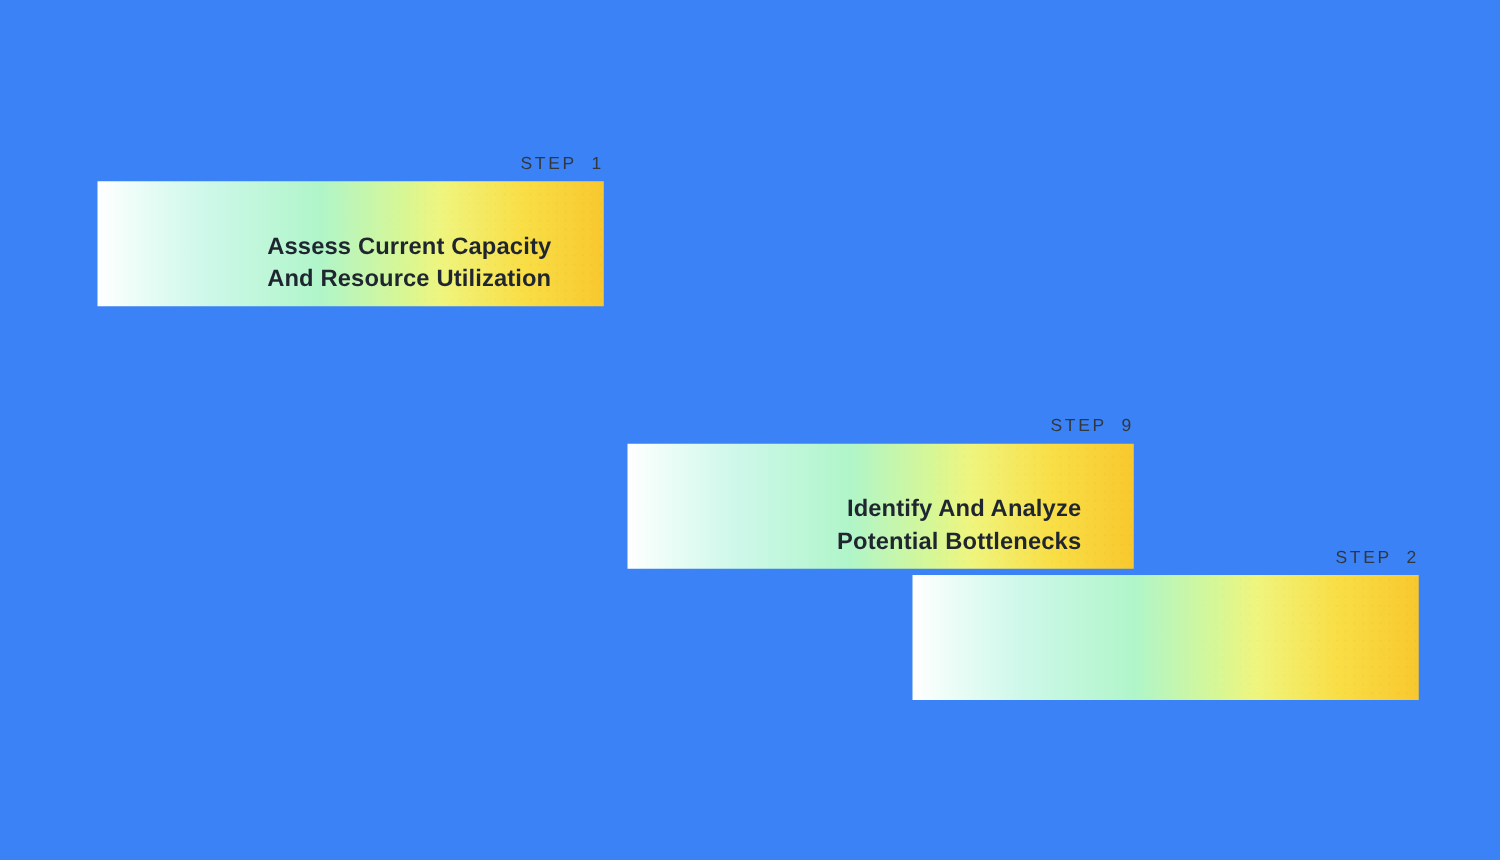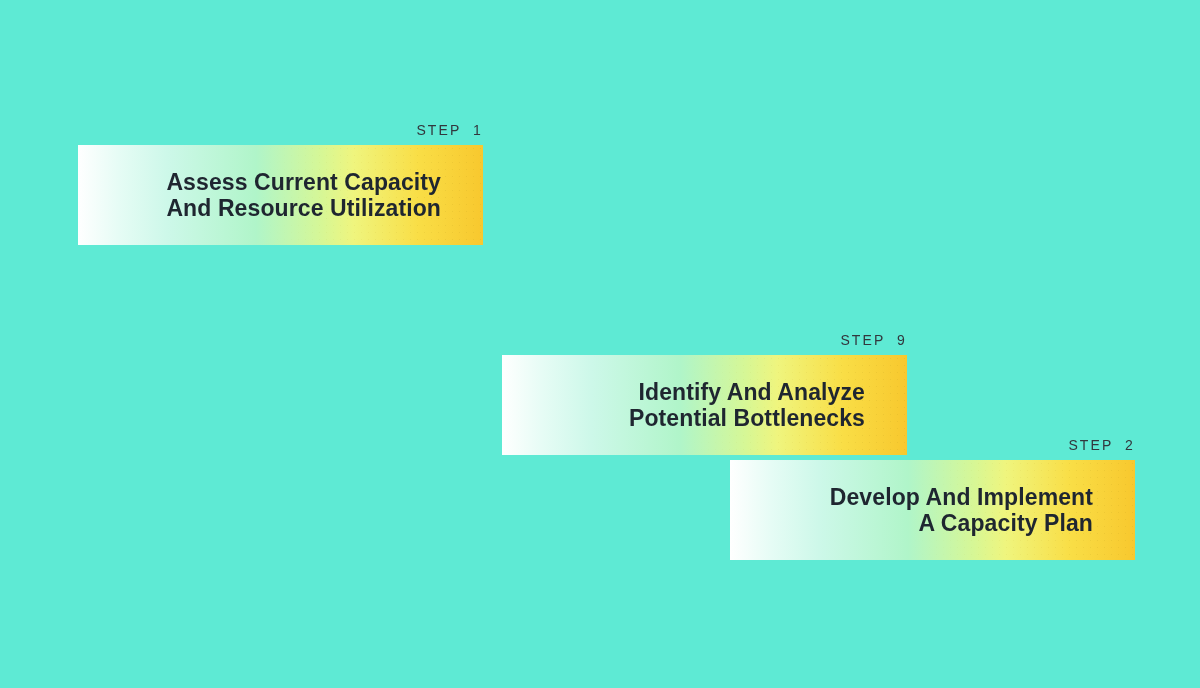--- a/index.html
+++ b/index.html
@@ -11,21 +11,21 @@
     width: 1200px;
     height: 688px;
     font-family: "Liberation Sans", sans-serif;
     overflow: hidden;
   }
 
   #stage {
     position: relative;
     width: 1200px;
     height: 688px;
-    background: #5eead4;
+    background: #3b82f6;
   }
 
   .step {
     position: absolute;
     width: 405px;
     height: 100px;
   }
 
   
   .step-bar {
@@ -58,29 +58,29 @@
     background-image: radial-gradient(rgba(170,140,30,0.14) 0.7px, rgba(0,0,0,0) 0.8px);
     background-size: 7px 7px;
     -webkit-mask-image: linear-gradient(90deg, rgba(0,0,0,0) 45%, rgba(0,0,0,1) 92%);
     mask-image: linear-gradient(90deg, rgba(0,0,0,0) 45%, rgba(0,0,0,1) 92%);
     pointer-events: none;
   }
 
   .step-title {
     position: absolute;
     right: 42px;
-    top: 0;
+    top: 16px;
     height: 100%;
     display: flex;
     flex-direction: column;
     justify-content: center;
     align-items: flex-end;
     text-align: right;
     color: #1f2630;
-    font-size: 23px;
+    font-size: 19px;
     font-weight: bold;
     line-height: 26px;
     letter-spacing: 0.1px;
     white-space: pre-line;
   }
 
   .step-label {
     position: absolute;
     right: 0;
     bottom: 100%;
@@ -111,17 +111,15 @@
     <div class="step-texture"></div>
     <div class="step-label">STEP  9</div>
     <div class="step-title">Identify And Analyze
 Potential Bottlenecks</div>
   </div>
 
   <div class="step" style="left:730px; top:460px;">
     <div class="step-bar"></div>
     <div class="step-texture"></div>
     <div class="step-label">STEP  2</div>
-    <div class="step-title">Develop And Implement
-A Capacity Plan</div>
   </div>
 
 </div>
 
 </body></html>

